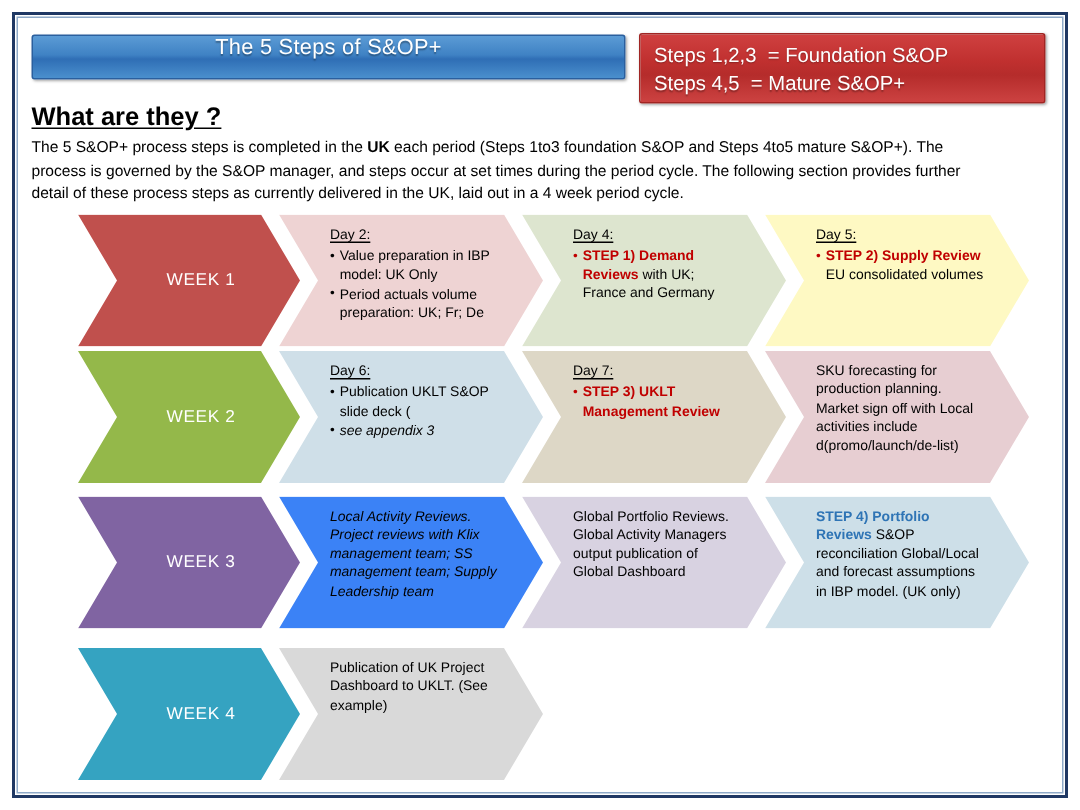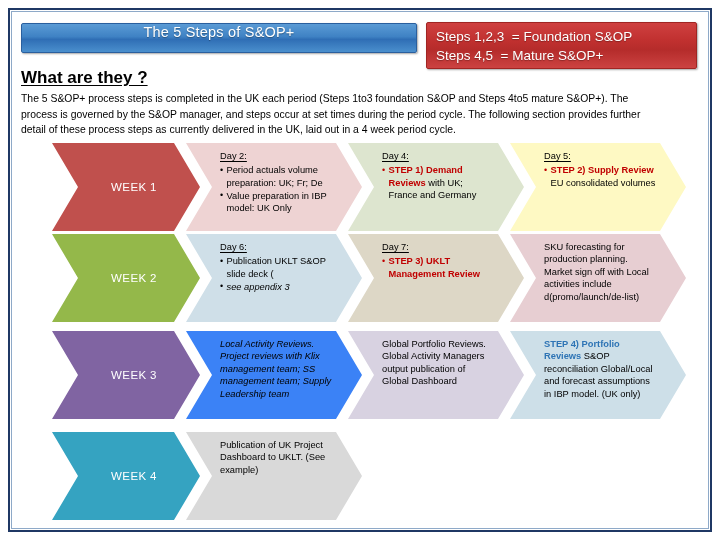--- a/index.html
+++ b/index.html
@@ -97,21 +97,21 @@
   }
   #intro-paragraph {
     position: absolute;
     left: 21px;
     top: 91px;
     width: 642px;
     font-size: 10.4px;
     line-height: 15.6px;
     color: #000000;
   }
-  #intro-paragraph b { font-weight: normal; }
+  #intro-paragraph b { font-weight: bold; }
 
   
   .row {
     position: absolute;
     left: 0;
     height: 88px;
   }
   #row1 { top: 143px; }
   #row2 { top: 234px; }
   #row3 { top: 331px; }
@@ -205,22 +205,22 @@
   <div id="intro-paragraph"><span>The 5 S&amp;OP+ process steps is completed in the </span><b>UK</b><span> each period (Steps 1to3 foundation S&amp;OP and Steps 4to5 mature S&amp;OP+). The process is governed by the S&amp;OP manager, and steps occur at set times during the period cycle. The following section provides further detail of these process steps as currently delivered in the UK, laid out in a 4 week period cycle.</span></div>
 
   <div class="row" id="row1">
       <div class="chev week-label c0" style="background: rgb(192, 80, 77);">
         <span class="wk">WEEK 1</span>
       </div>
       <div class="chev c1" style="background: rgb(238, 211, 211);">
         <div class="body">
           <span class="daylabel">Day 2:</span>
           <ul class="bul">
+            <li><span>Value preparation in IBP model: UK Only</span></li>
             <li><span>Period actuals volume preparation: UK; Fr; De</span></li>
-            <li><span>Value preparation in IBP model: UK Only</span></li>
           </ul>
         </div>
       </div>
       <div class="chev c2" style="background: rgb(221, 229, 207);">
         <div class="body">
           <span class="daylabel">Day 4:</span>
           <ul class="bul">
             <li class="red"><span class="red-b">STEP 1)  Demand Reviews</span><span> with UK; France and Germany</span></li>
           </ul>
         </div>

